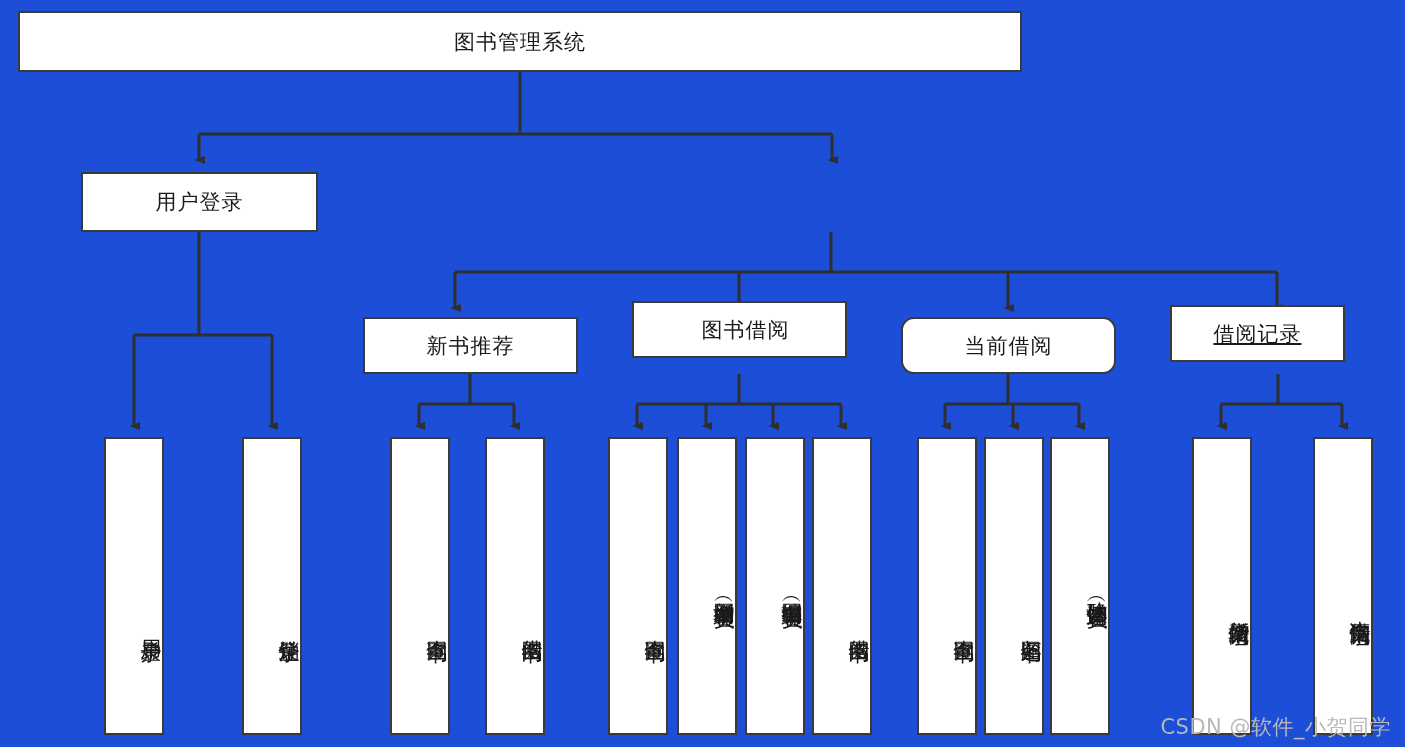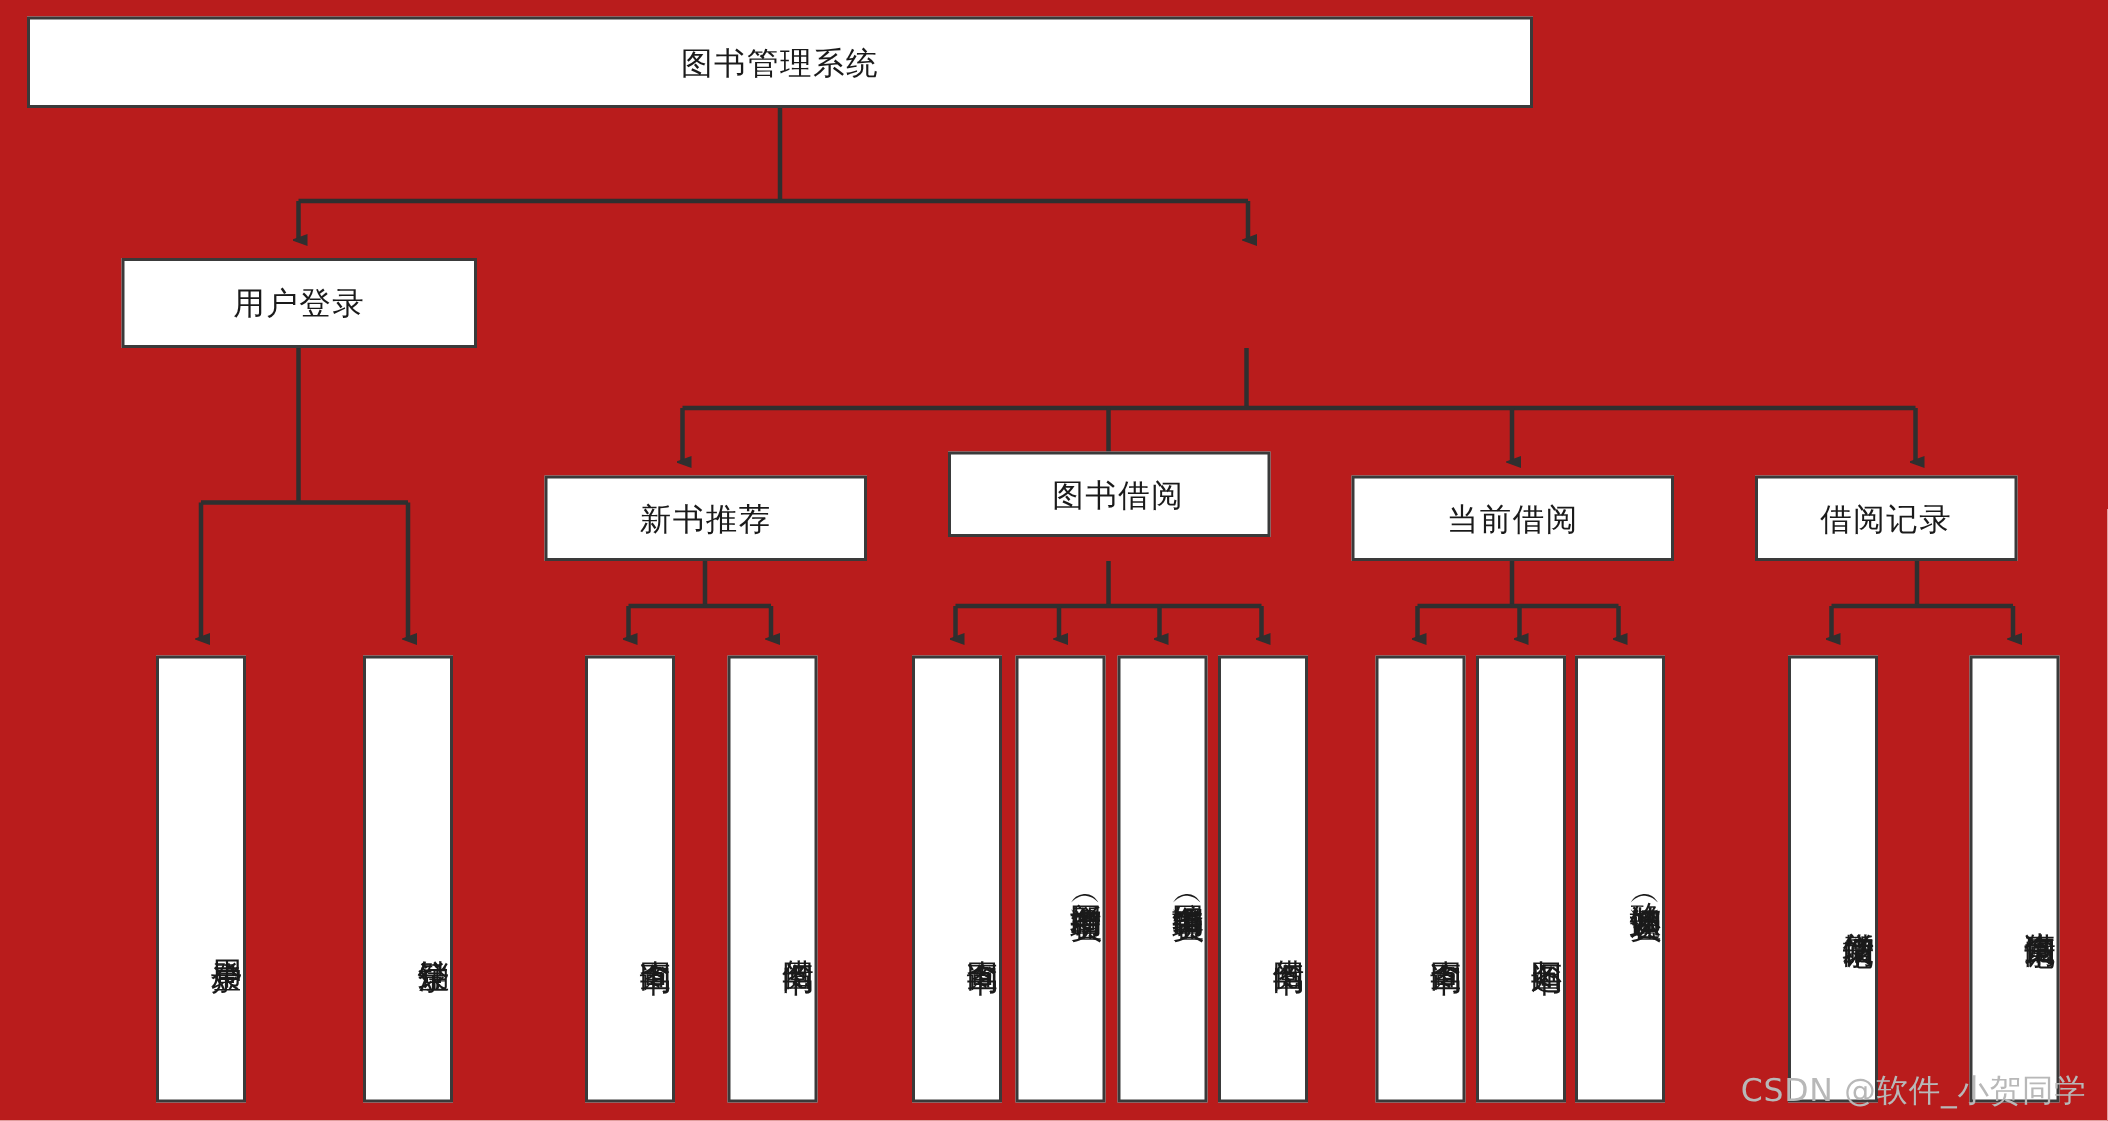--- a/index.html
+++ b/index.html
@@ -7,21 +7,21 @@
     padding: 0;
     background: #ffffff;
   }
   body {
     font-family: "DejaVu Sans", "Liberation Sans", sans-serif;
   }
   #canvas {
     position: relative;
     width: 1405px;
     height: 747px;
-    background: #b91c1c;
+    background: #1d4ed8;
     overflow: hidden;
   }
   .node {
     position: absolute;
     box-sizing: border-box;
     border: 2px solid #3a3a3a;
     background: #ffffff;
     display: flex;
     align-items: center;
     justify-content: center;
@@ -125,24 +125,24 @@
   <div class="node horiz" style="left:81px; top:172px; width:237px; height:60px;">
     <span>用户登录</span>
   </div>
 
   <div class="node horiz" style="left:363px; top:317px; width:215px; height:57px;">
     <span>新书推荐</span>
   </div>
   <div class="node horiz" style="left:632px; top:301px; width:215px; height:57px;padding-left:12px;">
     <span>图书借阅</span>
   </div>
-  <div class="node horiz" style="left:901px; top:317px; width:215px; height:57px;">
+  <div class="node horiz" style="left:901px; top:317px; width:215px; height:57px;border-radius:13px;">
     <span>当前借阅</span>
   </div>
-  <div class="node horiz" style="left:1170px; top:317px; width:175px; height:57px;">
+  <div class="node horiz" style="left:1170px; top:305px; width:175px; height:57px;text-decoration:underline;">
     <span>借阅记录</span>
   </div>
 
   <div class="node vert" style="left:104px; top:437px; width:60px; height:298px; padding-top:78px;">
     <span>用户登录</span>
   </div>
   <div class="node vert" style="left:242px; top:437px; width:60px; height:298px; padding-top:78px;">
     <span>注销登录</span>
   </div>
 

